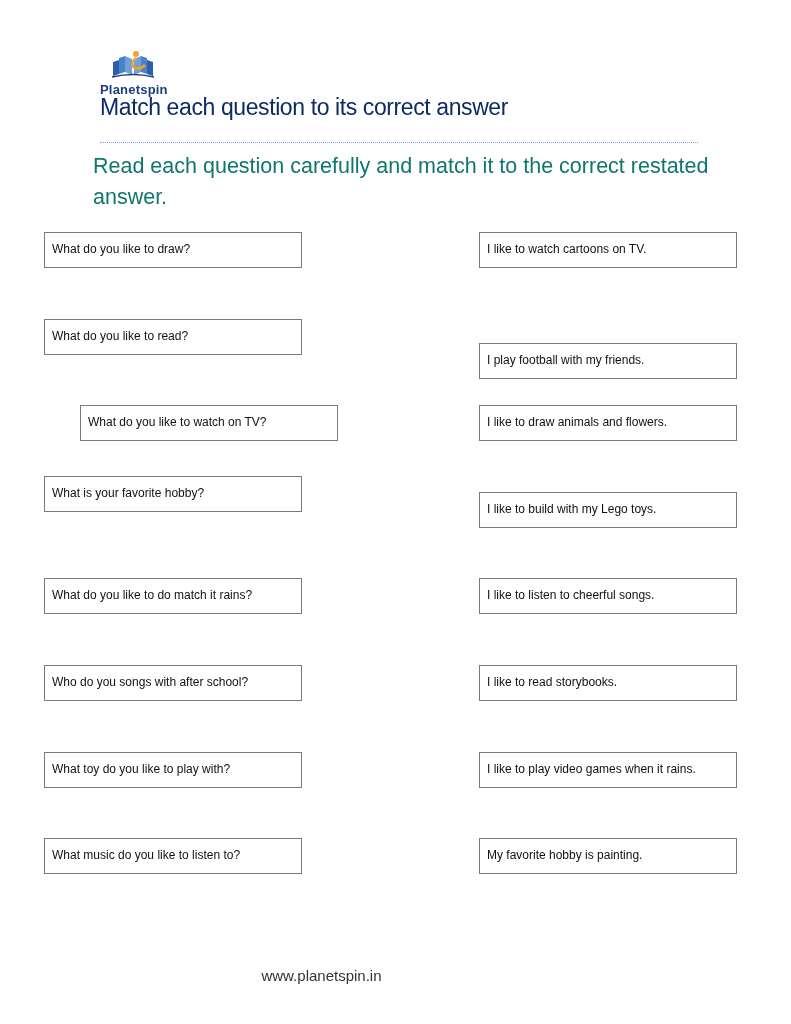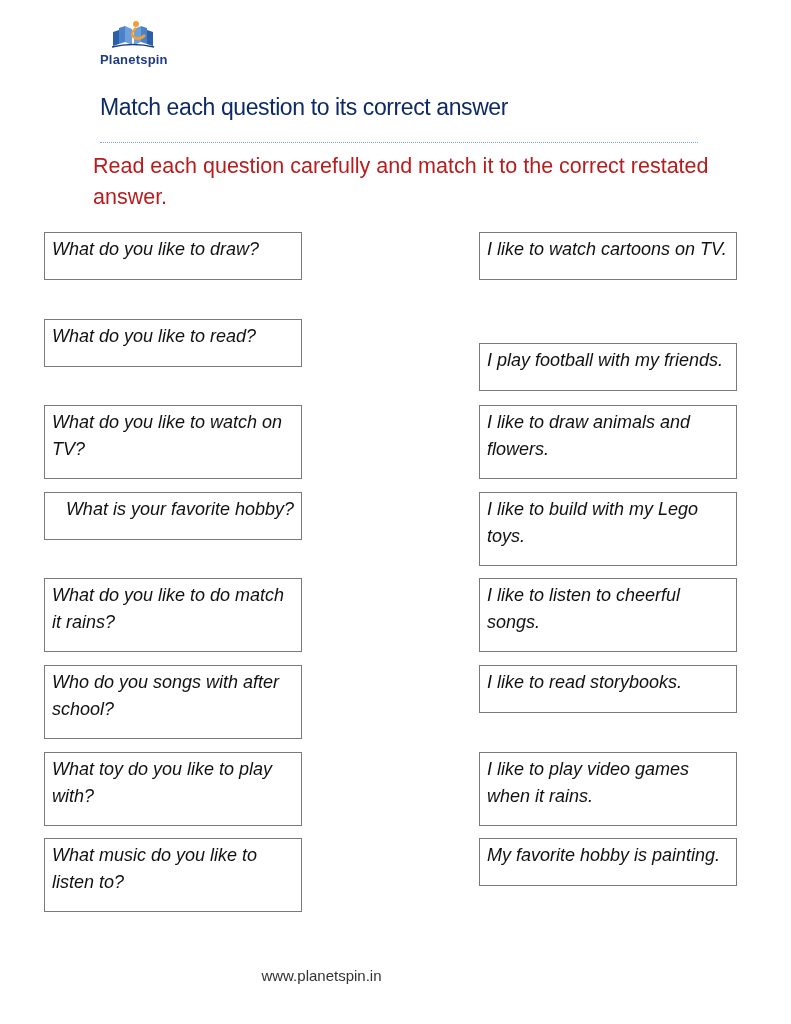--- a/index.html
+++ b/index.html
@@ -2,40 +2,40 @@
 <html><head>
   <meta charset="utf-8">
   <style>
     html, body { margin: 0; padding: 0; }
     body {
       width: 791px; height: 1024px; background: #ffffff;
       position: relative; overflow: hidden;
       font-family: "Liberation Sans", "DejaVu Sans", sans-serif;
       color: #111;
     }
-    .logo { position: absolute; left: 100px; top: 20px; width: 66px; }
+    .logo { position: absolute; left: 100px; top: 50px; width: 66px; }
     .logo svg { display: block; margin: 0 auto; }
     .logo-text { font-size: 13px; font-weight: bold; color: #1d3d80; margin-top: 2px; letter-spacing: 0.2px; }
     .title {
       position: absolute; left: 100px; top: 94px;
       font-size: 23px; color: #0e2a66; letter-spacing: -0.4px; white-space: nowrap;
     }
     .title-rule {
       position: absolute; left: 100px; top: 142px; width: 598px; height: 0;
       border-top: 1px dotted #7fa6d6;
     }
     .instructions {
       position: absolute; left: 93px; top: 151px; width: 640px;
-      font-size: 21.5px; line-height: 31px; color: #b91c1c;
+      font-size: 21.5px; line-height: 31px; color: #0f766e;
     }
     .card {
       position: absolute; box-sizing: border-box;
       border: 1px solid #7a7a7a; background: #fff;
-      padding: 3px 7px 16px 7px;
-      font-size: 18px; line-height: 26.5px; color: #111; font-style: italic;
+      padding: 3px 7px 4px 7px;
+      font-size: 12px; line-height: 26.5px; color: #111;
     }
     .q { left: 44px; width: 258px; }
     .a { left: 479px; width: 258px; }
     .footer {
       position: absolute; left: 0; width: 643px; top: 967px; text-align: center;
       font-size: 15px; color: #333;
     }
   </style>
 </head>
 <body>
@@ -54,22 +54,22 @@
   </svg>
   <div class="logo-text">Planetspin</div>
 </div>
 
 <div class="title">Match each question to its correct answer</div>
 <div class="title-rule"></div>
 <div class="instructions">Read each question carefully and match it to the correct restated answer.</div>
 
 <div class="card q" style="top:232px;">What do you like to draw?</div>
 <div class="card q" style="top:319px;">What do you like to read?</div>
-<div class="card q" style="top:405px;">What do you like to watch on TV?</div>
-<div class="card q" style="top:492px;text-align:right;">What is your favorite hobby?</div>
+<div class="card q" style="top:405px;margin-left:36px;">What do you like to watch on TV?</div>
+<div class="card q" style="top:476px;">What is your favorite hobby?</div>
 <div class="card q" style="top:578px;">What do you like to do match it rains?</div>
 <div class="card q" style="top:665px;">Who do you songs with after school?</div>
 <div class="card q" style="top:752px;">What toy do you like to play with?</div>
 <div class="card q" style="top:838px;">What music do you like to listen to?</div>
 
 <div class="card a" style="top:232px;">I like to watch cartoons on TV.</div>
 <div class="card a" style="top:319px;margin-top:24px;">I play football with my friends.</div>
 <div class="card a" style="top:405px;">I like to draw animals and flowers.</div>
 <div class="card a" style="top:492px;">I like to build with my Lego toys.</div>
 <div class="card a" style="top:578px;">I like to listen to cheerful songs.</div>

